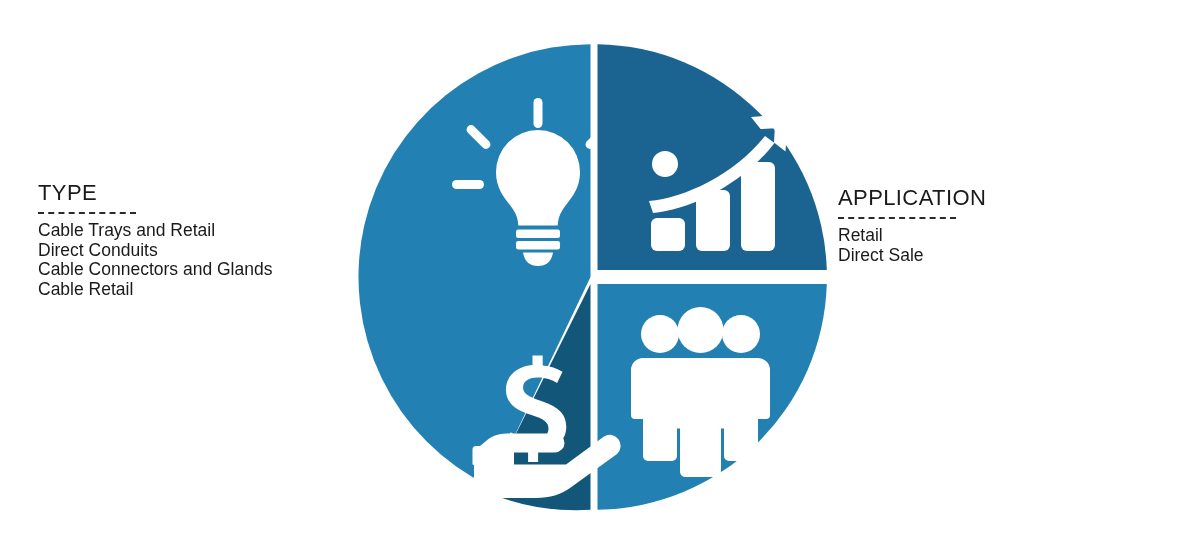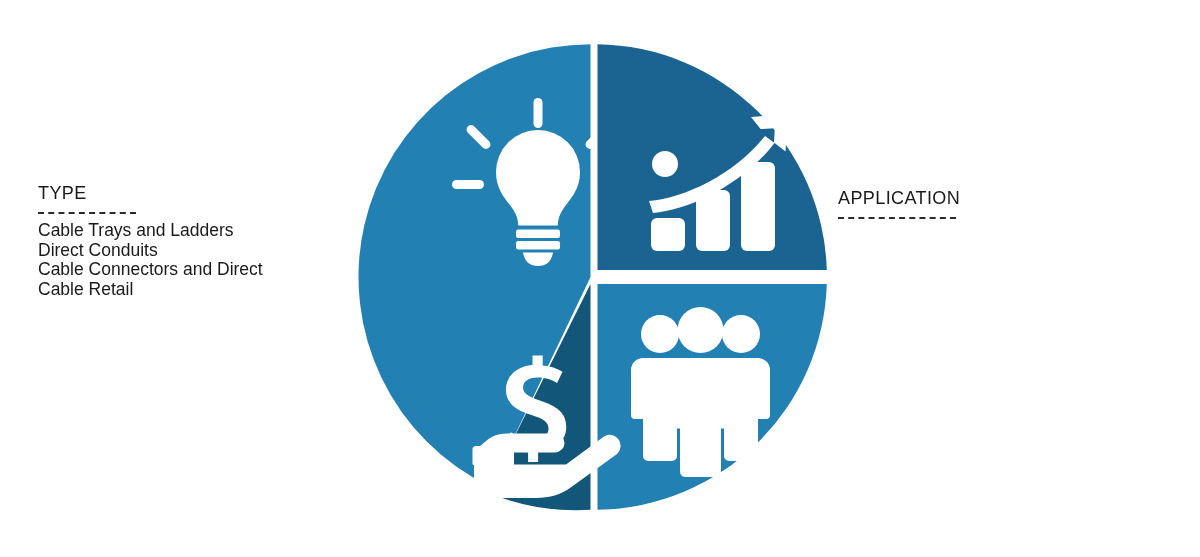--- a/index.html
+++ b/index.html
@@ -19,21 +19,21 @@
     background: #ffffff;
     overflow: hidden;
   }
 
   
   .legend {
     position: absolute;
     color: #231f20;
   }
   .legend-heading {
-    font-size: 18px;
+    font-size: 22px;
     letter-spacing: 0.4px;
     line-height: 20px;
     color: #1a1a1a;
     white-space: nowrap;
   }
   .legend-rule {
     margin-top: 9px;
     height: 0;
     border-bottom: 2px dashed #2b2b2b;
   }
@@ -66,30 +66,34 @@
 </style>
 </head>
 <body>
 
 <div id="canvas">
 
   <div class="legend" id="legend-type">
     <div class="legend-heading">TYPE</div>
     <div class="legend-rule"></div>
     <ul class="legend-list">
-      <li>Cable Trays and Ladders</li>
+      <li>Cable Trays and Retail</li>
       <li>Direct Conduits</li>
-      <li>Cable Connectors and Direct</li>
+      <li>Cable Connectors and Glands</li>
       <li>Cable Retail</li>
     </ul>
   </div>
 
   <div class="legend" id="legend-application">
     <div class="legend-heading">APPLICATION</div>
     <div class="legend-rule"></div>
+    <ul class="legend-list">
+      <li>Retail</li>
+      <li>Direct Sale</li>
+    </ul>
   </div>
 
   <div id="pie-wrap">
     <svg id="pie-svg" viewBox="0 0 478 478" xmlns="http://www.w3.org/2000/svg">
 
       <g>
         <path fill="#2280b2" d="M 235.5 239
                  L 235.5 6.2
                  A 232.8 232.8 0 0 0 135.2 448.7
                  Z"></path>

